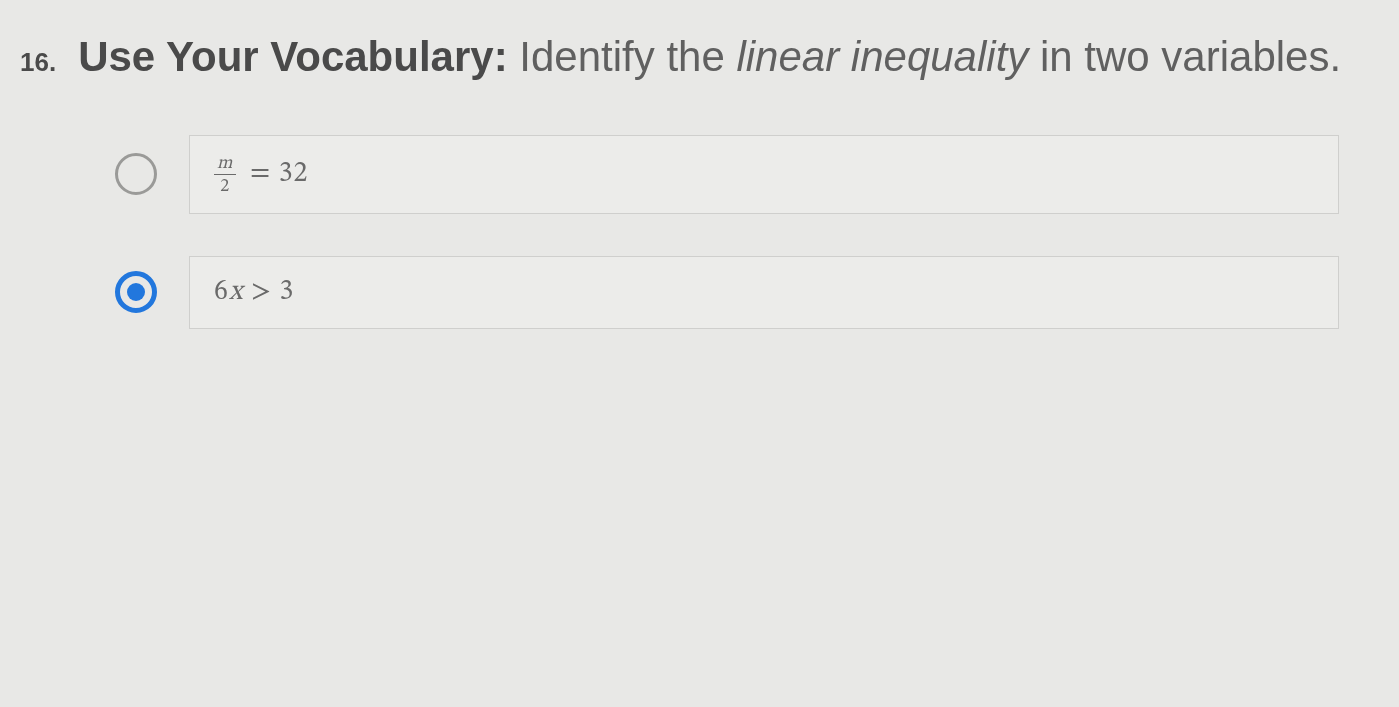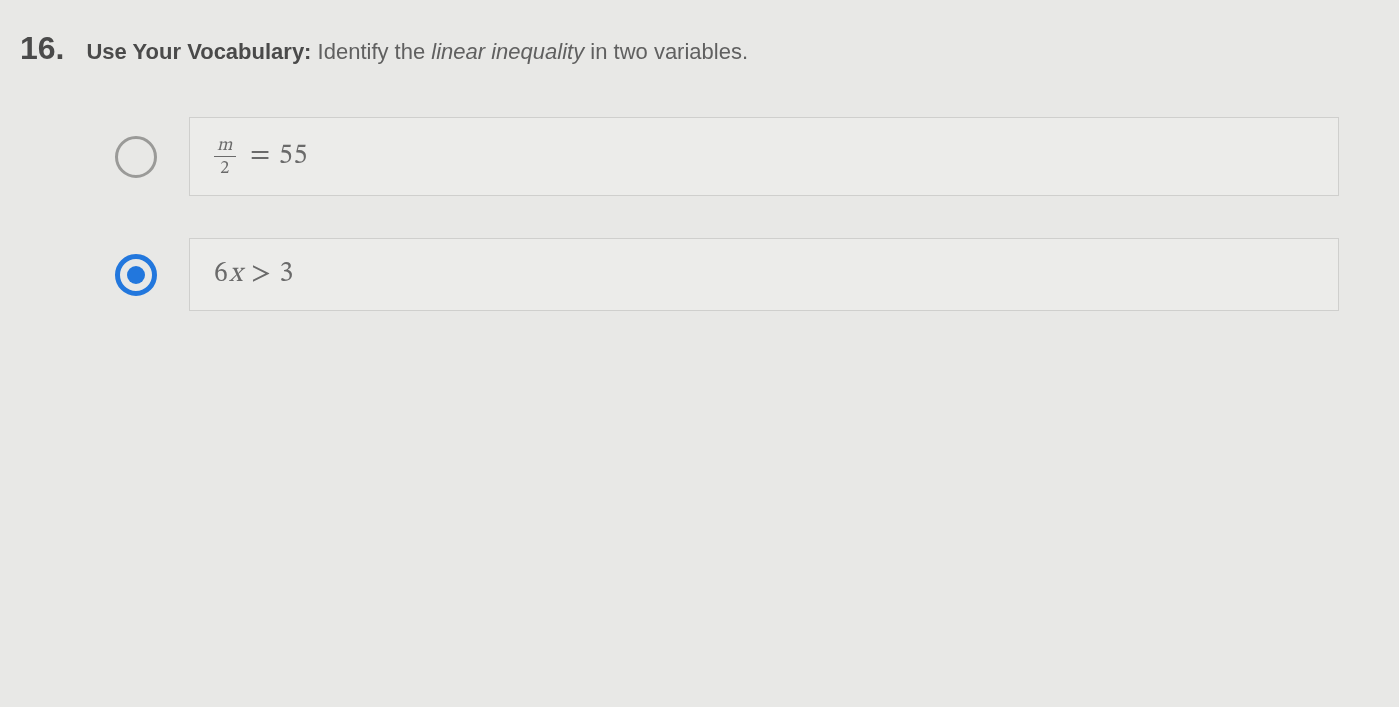--- a/index.html
+++ b/index.html
@@ -11,27 +11,27 @@
       padding: 30px 20px 0 20px;
       color: #5a5a5a;
     }
     .question-header {
       display: flex;
       align-items: baseline;
       margin-bottom: 50px;
       padding-left: 0;
     }
     .qnum {
-      font-size: 32px;
+      font-size: 26px;
       font-weight: 700;
       color: #4a4a4a;
       margin-right: 22px;
     }
     .qtext {
-      font-size: 22px;
+      font-size: 42px;
       color: #606060;
       line-height: 1.3;
       text-align: right;
     }
     .qbold {
       font-weight: 700;
       color: #4a4a4a;
     }
     .qitalic {
       font-style: italic;
@@ -110,21 +110,21 @@
 </div>
 
 <div class="options">
 
   <div class="option-row">
     <div class="radio"></div>
     <div class="answer-box">
       <span class="frac">
         <span class="num">m</span>
         <span class="den upright">2</span>
-      </span><span class="upright"> = 55</span>
+      </span><span class="upright"> = 32</span>
     </div>
   </div>
 
   <div class="option-row">
     <div class="radio selected"></div>
     <div class="answer-box">
       <span class="upright">6</span><span>x</span><span class="upright"> &gt; 3</span>
     </div>
   </div>
 

